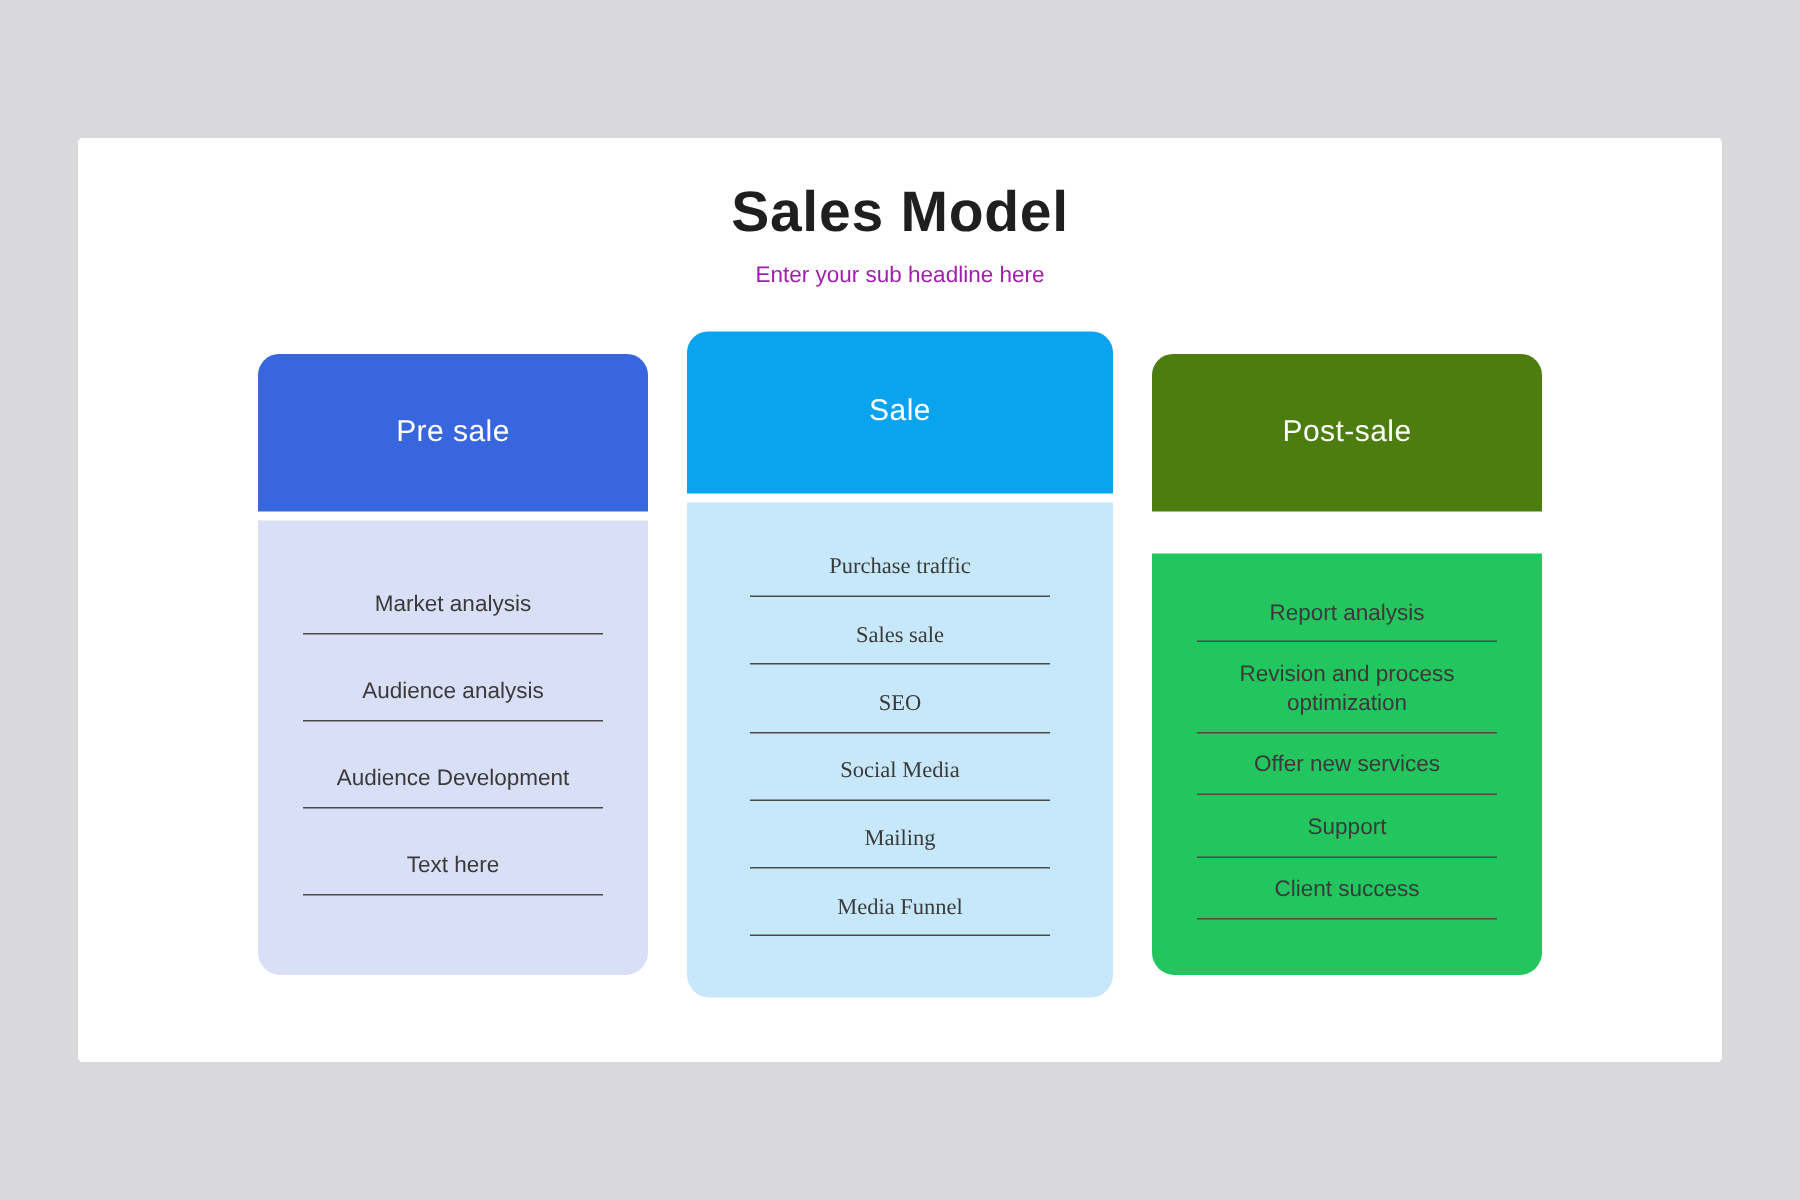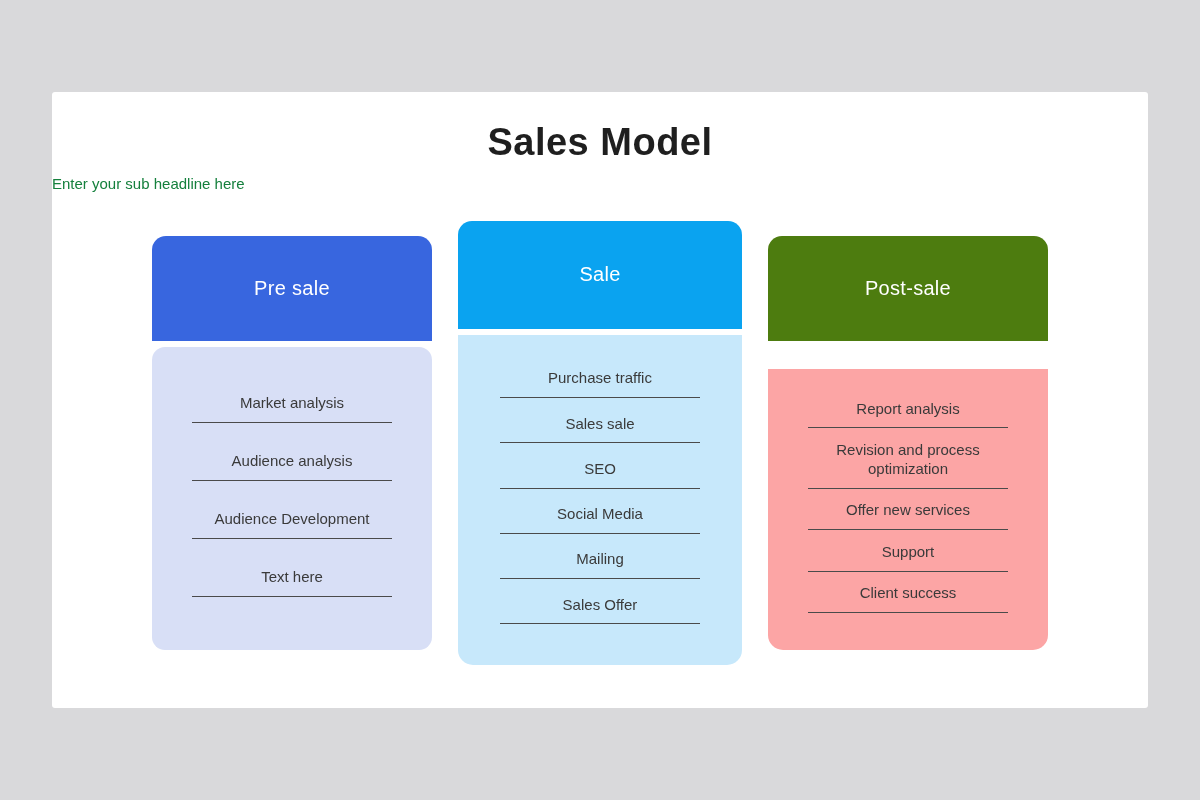--- a/index.html
+++ b/index.html
@@ -28,40 +28,40 @@
     text-align: center;
     font-size: 38px;
     line-height: 1.1;
     font-weight: 600;
     color: #1f1f1f;
     letter-spacing: 0.5px;
   }
 
   .subtitle {
     margin-top: 11px;
-    text-align: left;
+    text-align: center;
     font-size: 15px;
     line-height: 1.2;
-    color: #15803d;
+    color: #a21caf;
   }
 
   .columns {
     margin-top: 28px;
     height: 444px;
     display: flex;
     justify-content: center;
     align-items: center;
     gap: 26px;
   }
 
   .column {
     display: flex;
     flex-direction: column;
   }
-  .col-side { width: 280px; height: 414px; }
+  .col-side { width: 260px; height: 414px; }
   .col-mid  { width: 284px; height: 444px; }
 
   .col-header {
     border-radius: 14px 14px 0 0;
     display: flex;
     align-items: center;
     justify-content: center;
     color: #ffffff;
     font-size: 20px;
     letter-spacing: 0.3px;
@@ -98,47 +98,47 @@
 
     <h1 class="title">Sales Model</h1>
     <p class="subtitle">Enter your sub headline here</p>
 
     <div class="columns">
 
       <section class="column col-side">
         <header class="col-header" style="background-color: rgb(56, 102, 223);">
           <span>Pre sale</span>
         </header>
-        <div class="col-body" style="background-color: rgb(216, 223, 246); border-radius: 13px;">
+        <div class="col-body" style="background-color: rgb(216, 223, 246);">
           <div class="item">Market analysis</div>
           <div class="item">Audience analysis</div>
           <div class="item">Audience Development</div>
           <div class="item">Text here</div>
         </div>
       </section>
 
       <section class="column col-mid">
         <header class="col-header" style="background-color: rgb(10, 163, 240);">
           <span>Sale</span>
         </header>
-        <div class="col-body" style="background-color: rgb(199, 232, 251);">
+        <div class="col-body" style="background-color: rgb(199, 232, 251); font-family: Liberation Serif, serif;">
           <div class="item">Purchase traffic</div>
           <div class="item">Sales sale</div>
           <div class="item">SEO</div>
           <div class="item">Social Media</div>
           <div class="item">Mailing</div>
-          <div class="item">Sales Offer</div>
+          <div class="item">Media Funnel</div>
         </div>
       </section>
 
       <section class="column col-side">
         <header class="col-header" style="background-color: #4d7c0f;">
           <span>Post-sale</span>
         </header>
-        <div class="col-body" style="background-color: #fca5a5; margin-top: 28px;">
+        <div class="col-body" style="background-color: #22c55e; margin-top: 28px;">
           <div class="item">Report analysis</div>
           <div class="item">Revision and process optimization</div>
           <div class="item">Offer new services</div>
           <div class="item">Support</div>
           <div class="item">Client success</div>
         </div>
       </section>
 
     </div>
   </div>

